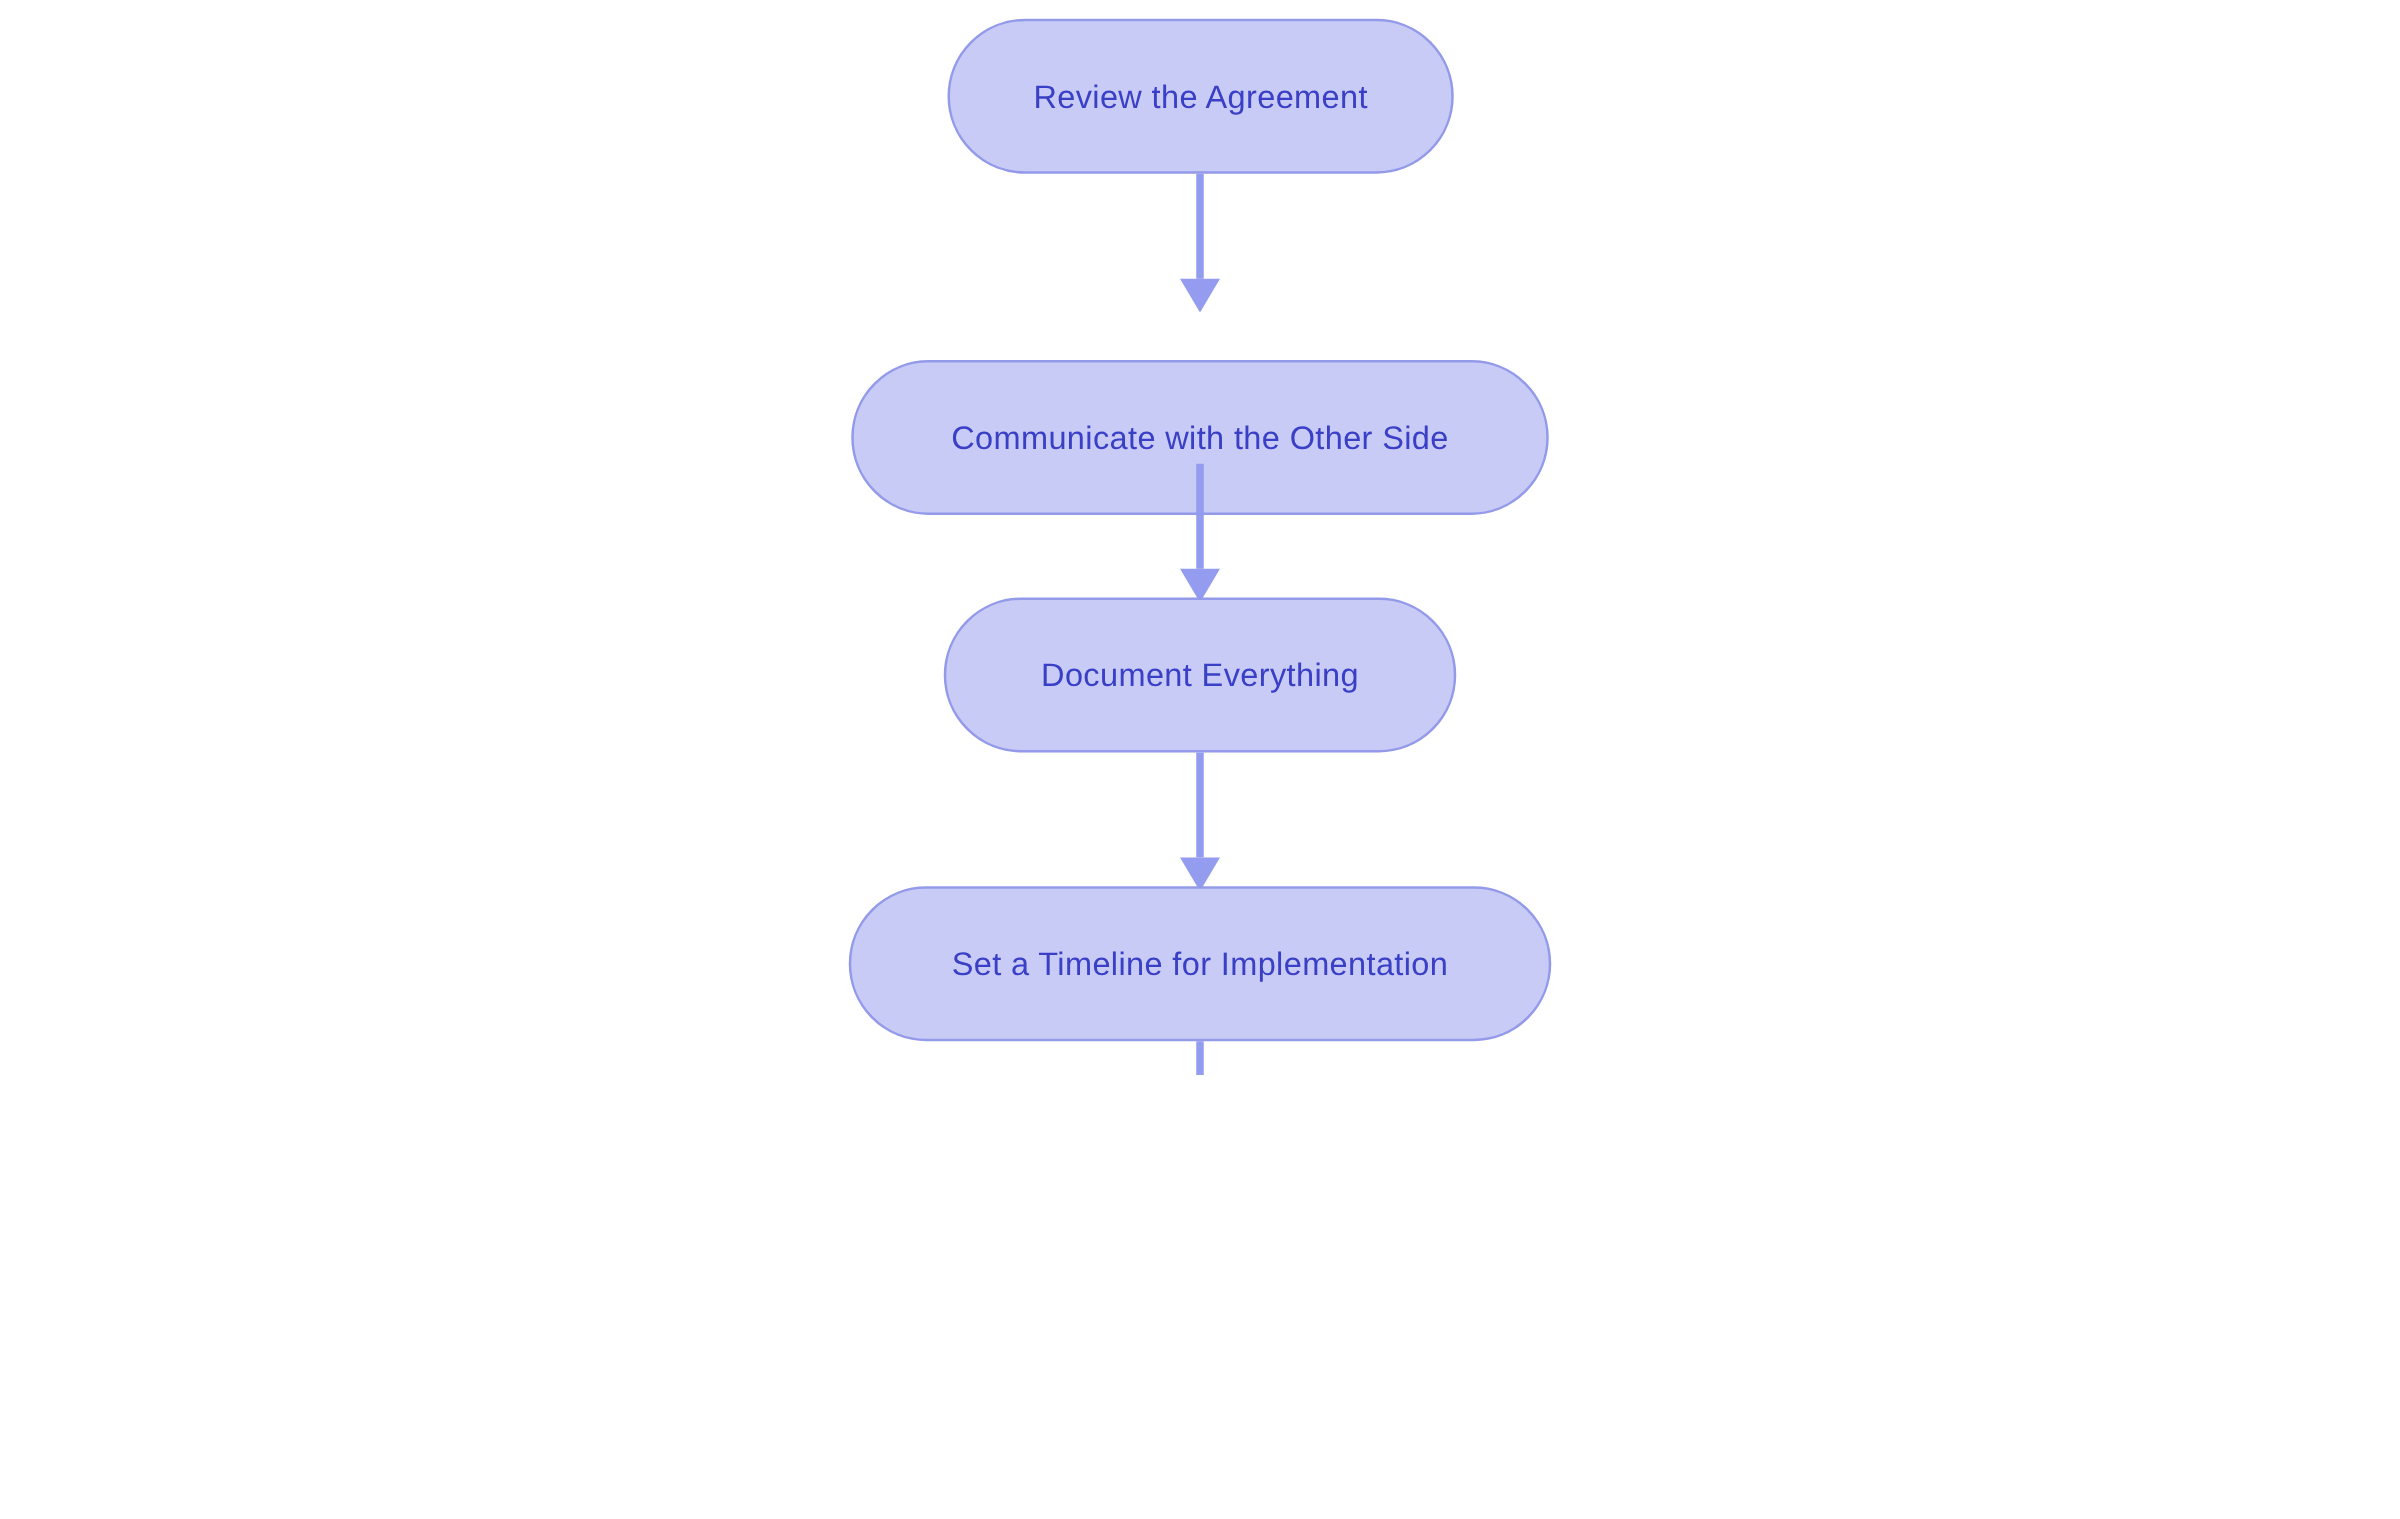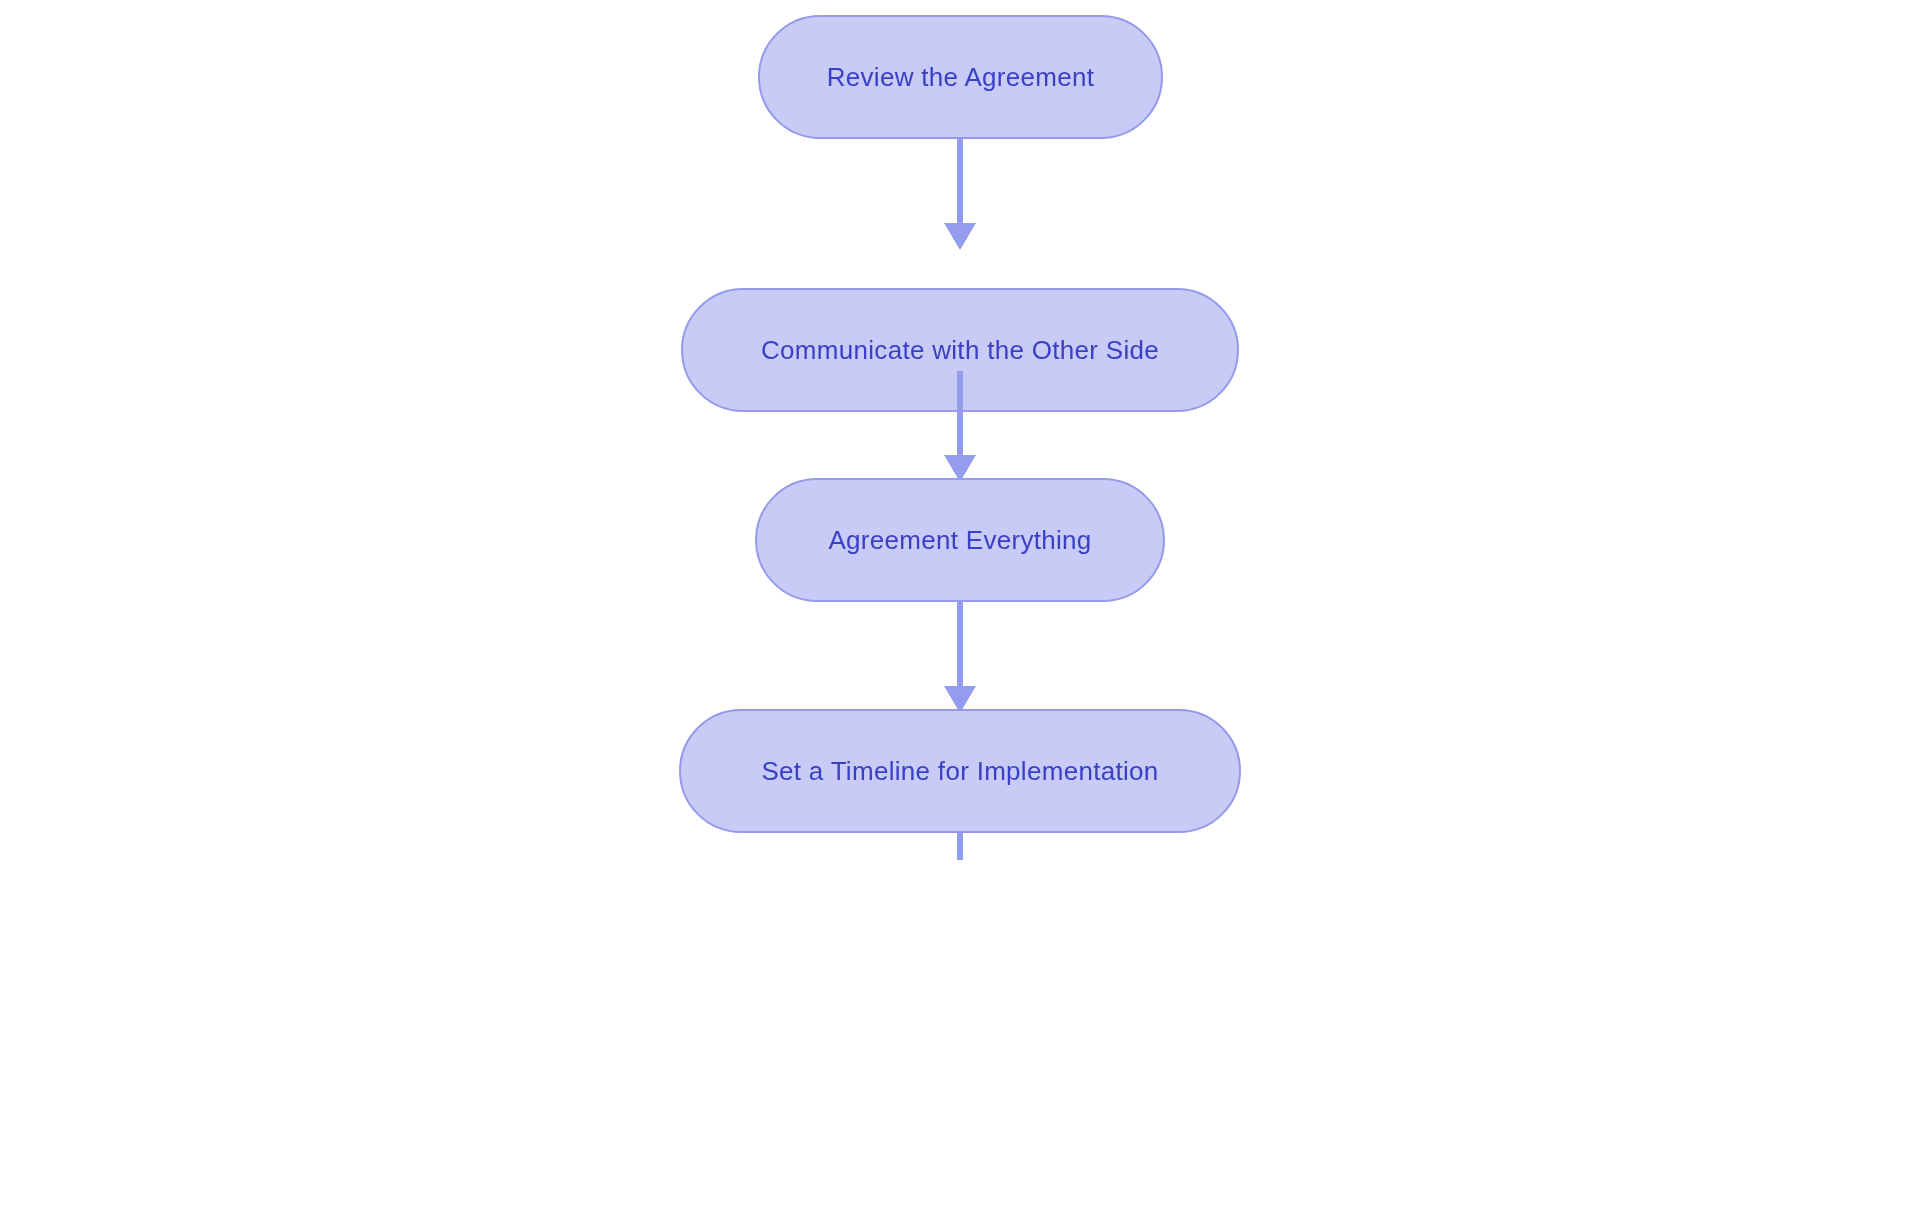--- a/index.html
+++ b/index.html
@@ -120,21 +120,21 @@
   <div class="flow-node node-2">
     <span>Communicate with the Other Side</span>
   </div>
 
   <div class="arrow arrow-2">
     <div class="shaft"></div>
     <div class="head"></div>
   </div>
 
   <div class="flow-node node-3">
-    <span>Agreement Everything</span>
+    <span>Document Everything</span>
   </div>
 
   <div class="arrow arrow-3">
     <div class="shaft"></div>
     <div class="head"></div>
   </div>
 
   <div class="flow-node node-4">
     <span>Set a Timeline for Implementation</span>
   </div>

